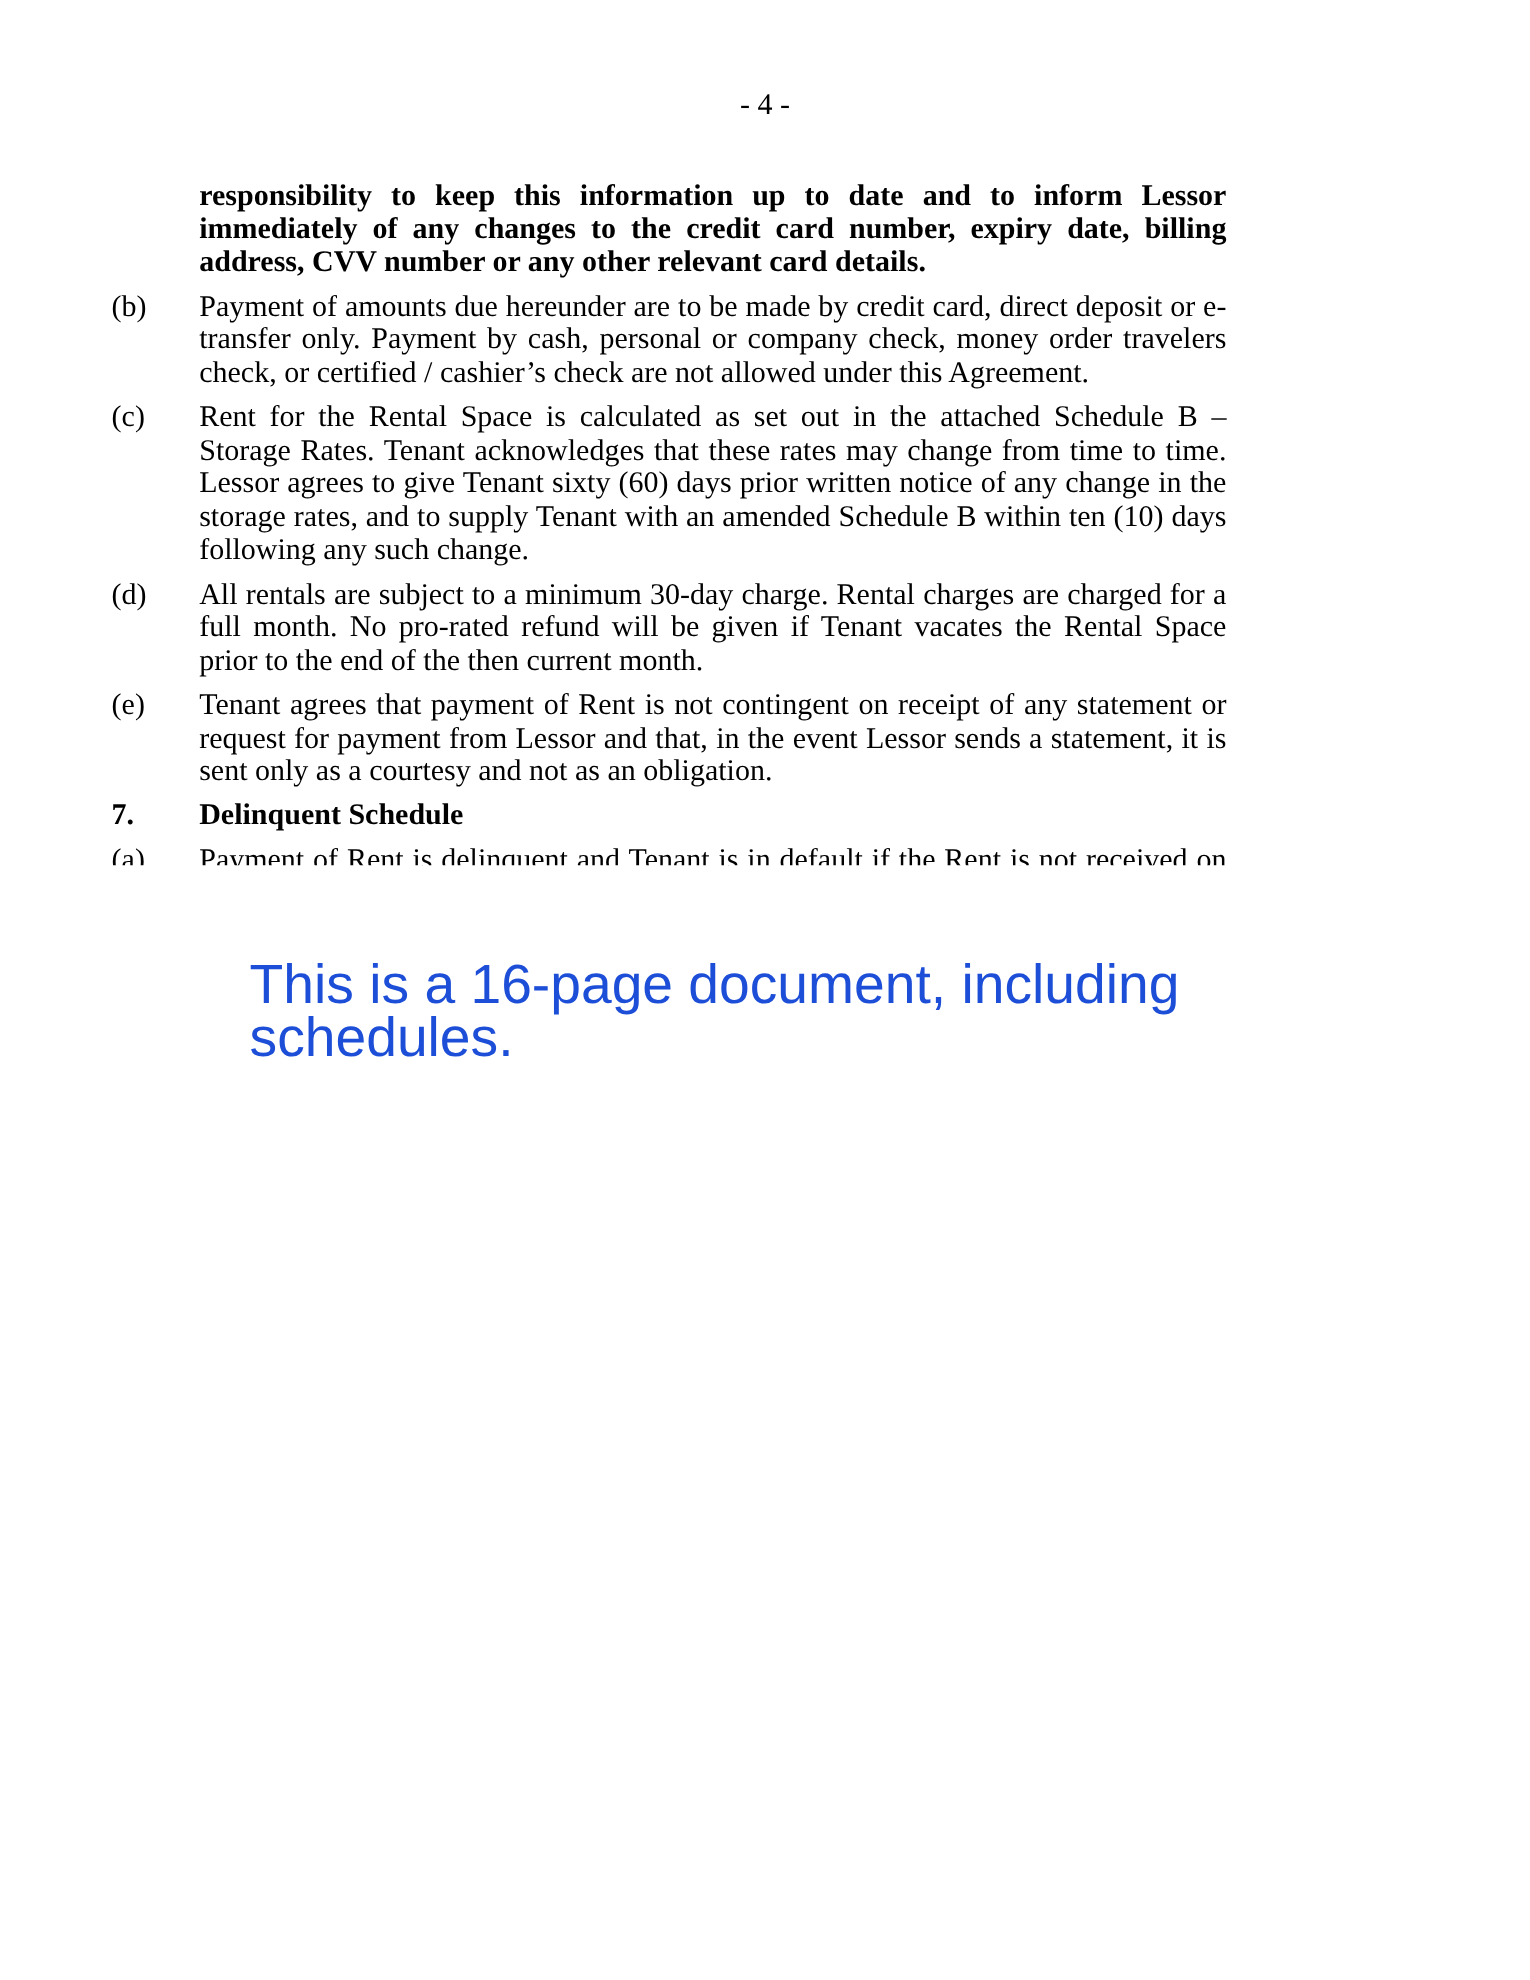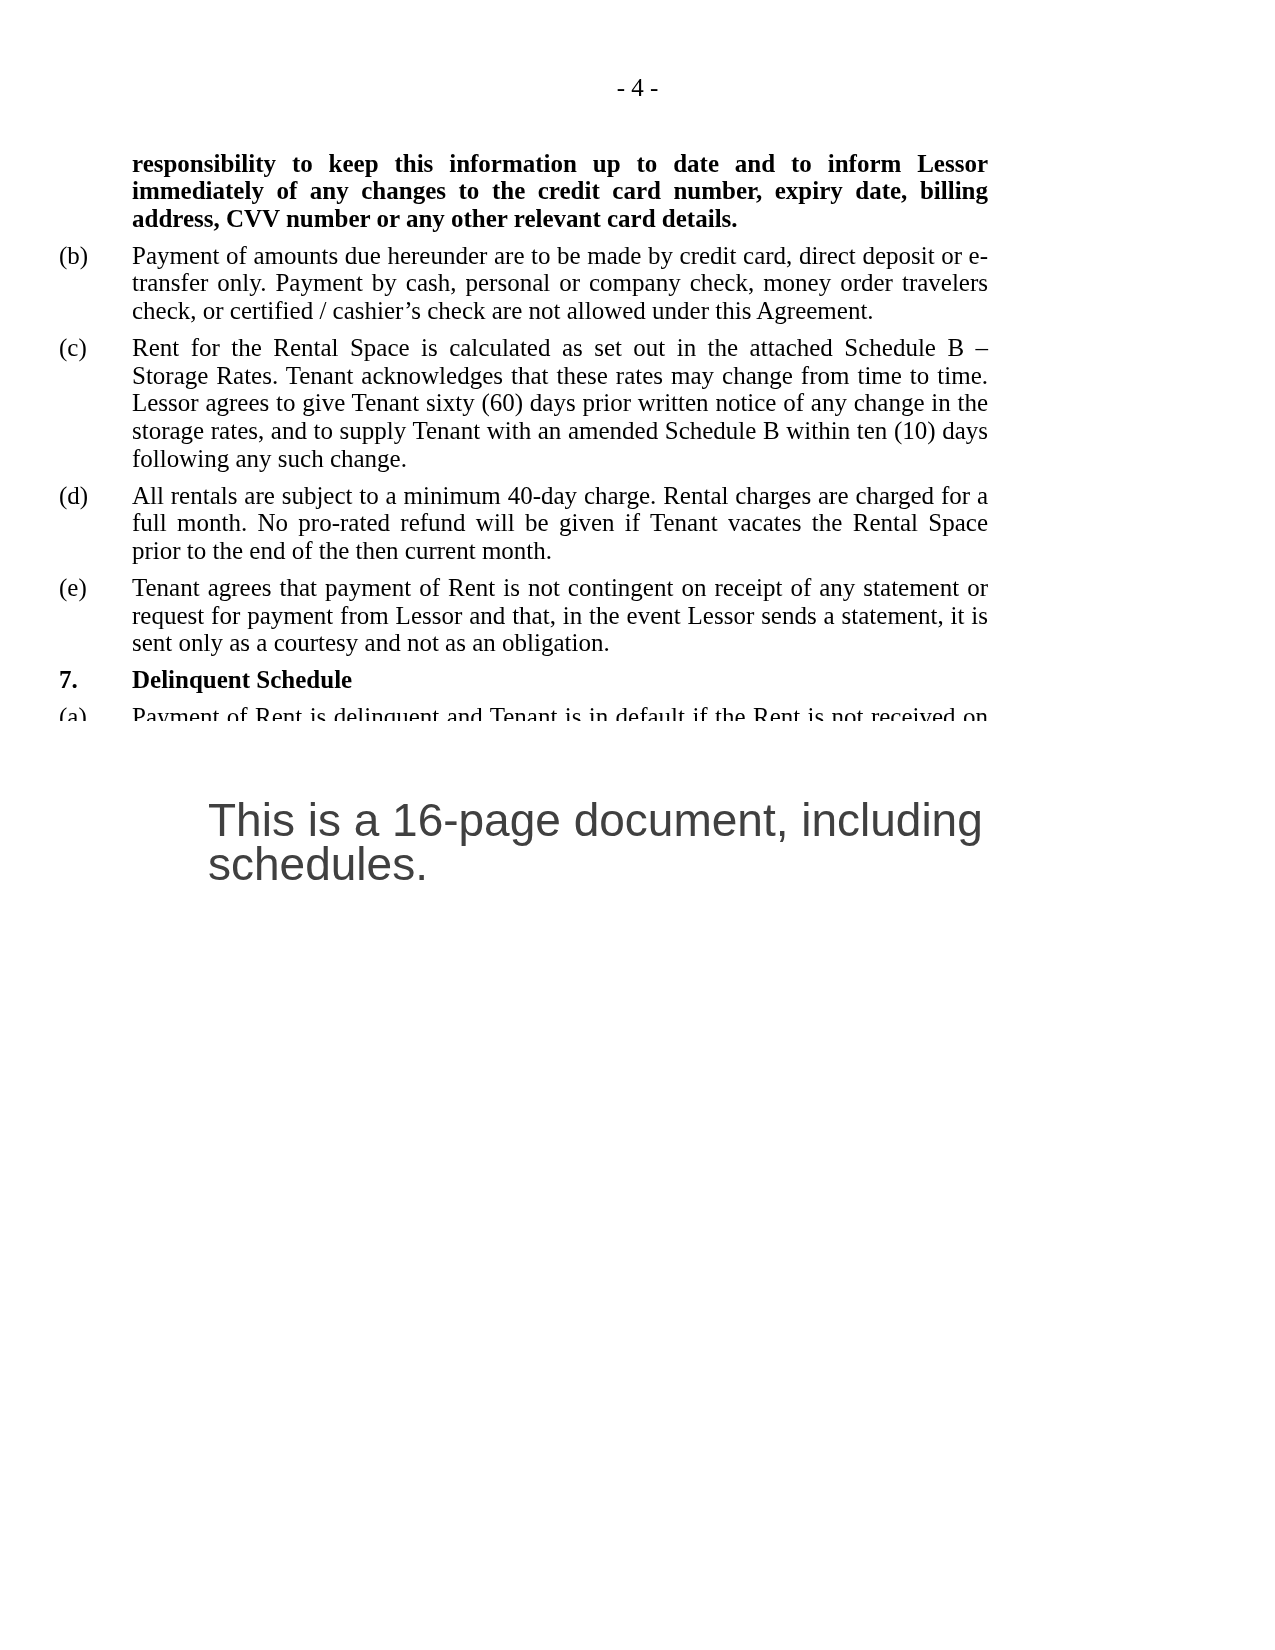--- a/index.html
+++ b/index.html
@@ -27,21 +27,21 @@
   }
   .page-number {
     margin-top: 74px;
     margin-bottom: 48px;
     width: 100%;
     text-align: center;
     font-size: 25px;
     line-height: 27.6px;
   }
   .body-col {
-    margin-left: 59px;
+    margin-left: 93px;
     width: 929px; 
   }
   .para {
     position: relative;
     padding-left: 73px;
     font-size: 25px;
     line-height: 27.6px;
     text-align: justify;
     margin: 0 0 9.5px 0;
   }
@@ -86,37 +86,37 @@
         <span>Payment of amounts due hereunder are to be made by credit card, direct deposit or e-transfer only. Payment by cash, personal or company check, money order travelers check, or certified / cashier’s check are not allowed under this Agreement.</span>
       </div>
 
       <div class="para">
         <span class="clause-label">(c)</span>
         <span>Rent for the Rental Space is calculated as set out in the attached Schedule B – Storage Rates. Tenant acknowledges that these rates may change from time to time. Lessor agrees to give Tenant sixty (60) days prior written notice of any change in the storage rates, and to supply Tenant with an amended Schedule B within ten (10) days following any such change.</span>
       </div>
 
       <div class="para">
         <span class="clause-label">(d)</span>
-        <span>All rentals are subject to a minimum 40-day charge. Rental charges are charged for a full month. No pro-rated refund will be given if Tenant vacates the Rental Space prior to the end of the then current month.</span>
+        <span>All rentals are subject to a minimum 30-day charge. Rental charges are charged for a full month. No pro-rated refund will be given if Tenant vacates the Rental Space prior to the end of the then current month.</span>
       </div>
 
       <div class="para">
         <span class="clause-label">(e)</span>
         <span>Tenant agrees that payment of Rent is not contingent on receipt of any statement or request for payment from Lessor and that, in the event Lessor sends a statement, it is sent only as a courtesy and not as an obligation.</span>
       </div>
 
       <div class="para heading-para">
         <span class="clause-label bold">7.</span>
         <span class="bold">Delinquent Schedule</span>
       </div>
 
       <div class="para">
         <span class="clause-label">(a)</span>
         <span>Payment of Rent is delinquent and Tenant is in default if the Rent is not received on the date on which it is due. There is no grace period.</span>
       </div>
 
     </div>
   </div>
 
-  <div class="annotation" style="color: #404040;">This is a 16-page document, including
+  <div class="annotation" style="color: #1d4ed8;">This is a 16-page document, including
 schedules.</div>
 
 </div>
 
 </body></html>

